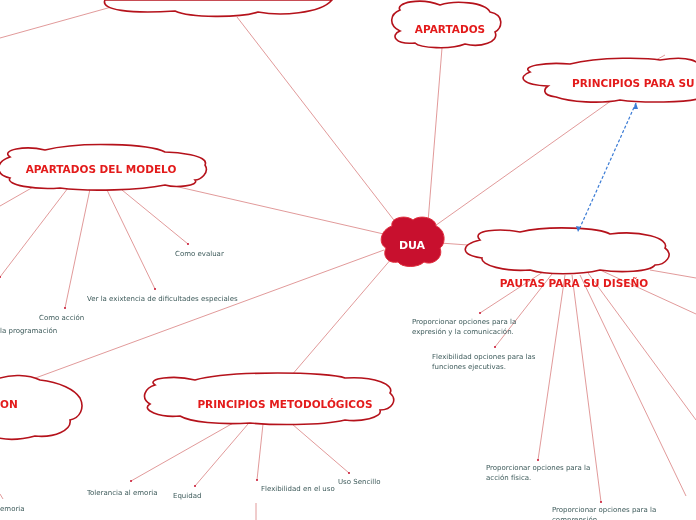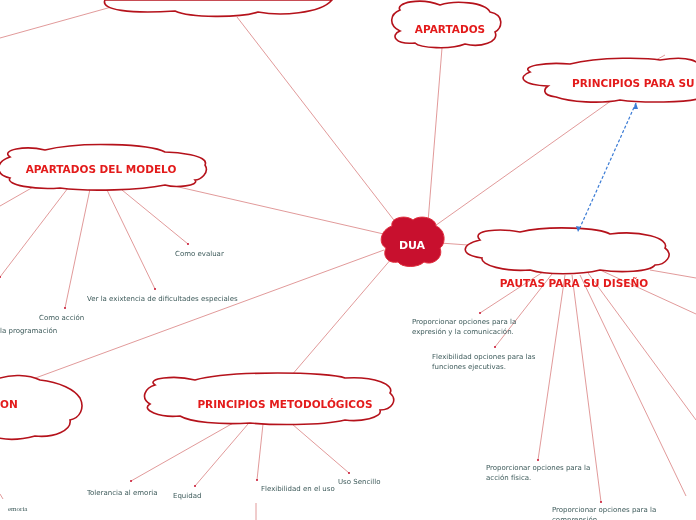--- a/index.html
+++ b/index.html
@@ -101,13 +101,13 @@
 <div class="leaf" style="left:552px;top:505px;">
   <div>Proporcionar opciones para la</div>
   <div>comprensión</div>
 </div>
 
 <div class="leaf" style="left:87px;top:488px;">Tolerancia al emoria</div>
 <div class="leaf" style="left:173px;top:491px;text-align:center;">Equidad</div>
 <div class="leaf" style="left:221px;top:484px;margin-left:40px;">Flexibilidad en el uso</div>
 <div class="leaf" style="left:338px;top:477px;">Uso Sencillo</div>
 
-<div class="leaf" style="left:8px;top:504px;font-family:Liberation Serif, serif;">emoria</div>
+<div class="leaf" style="left:0px;top:504px;">emoria</div>
 
 </body></html>

